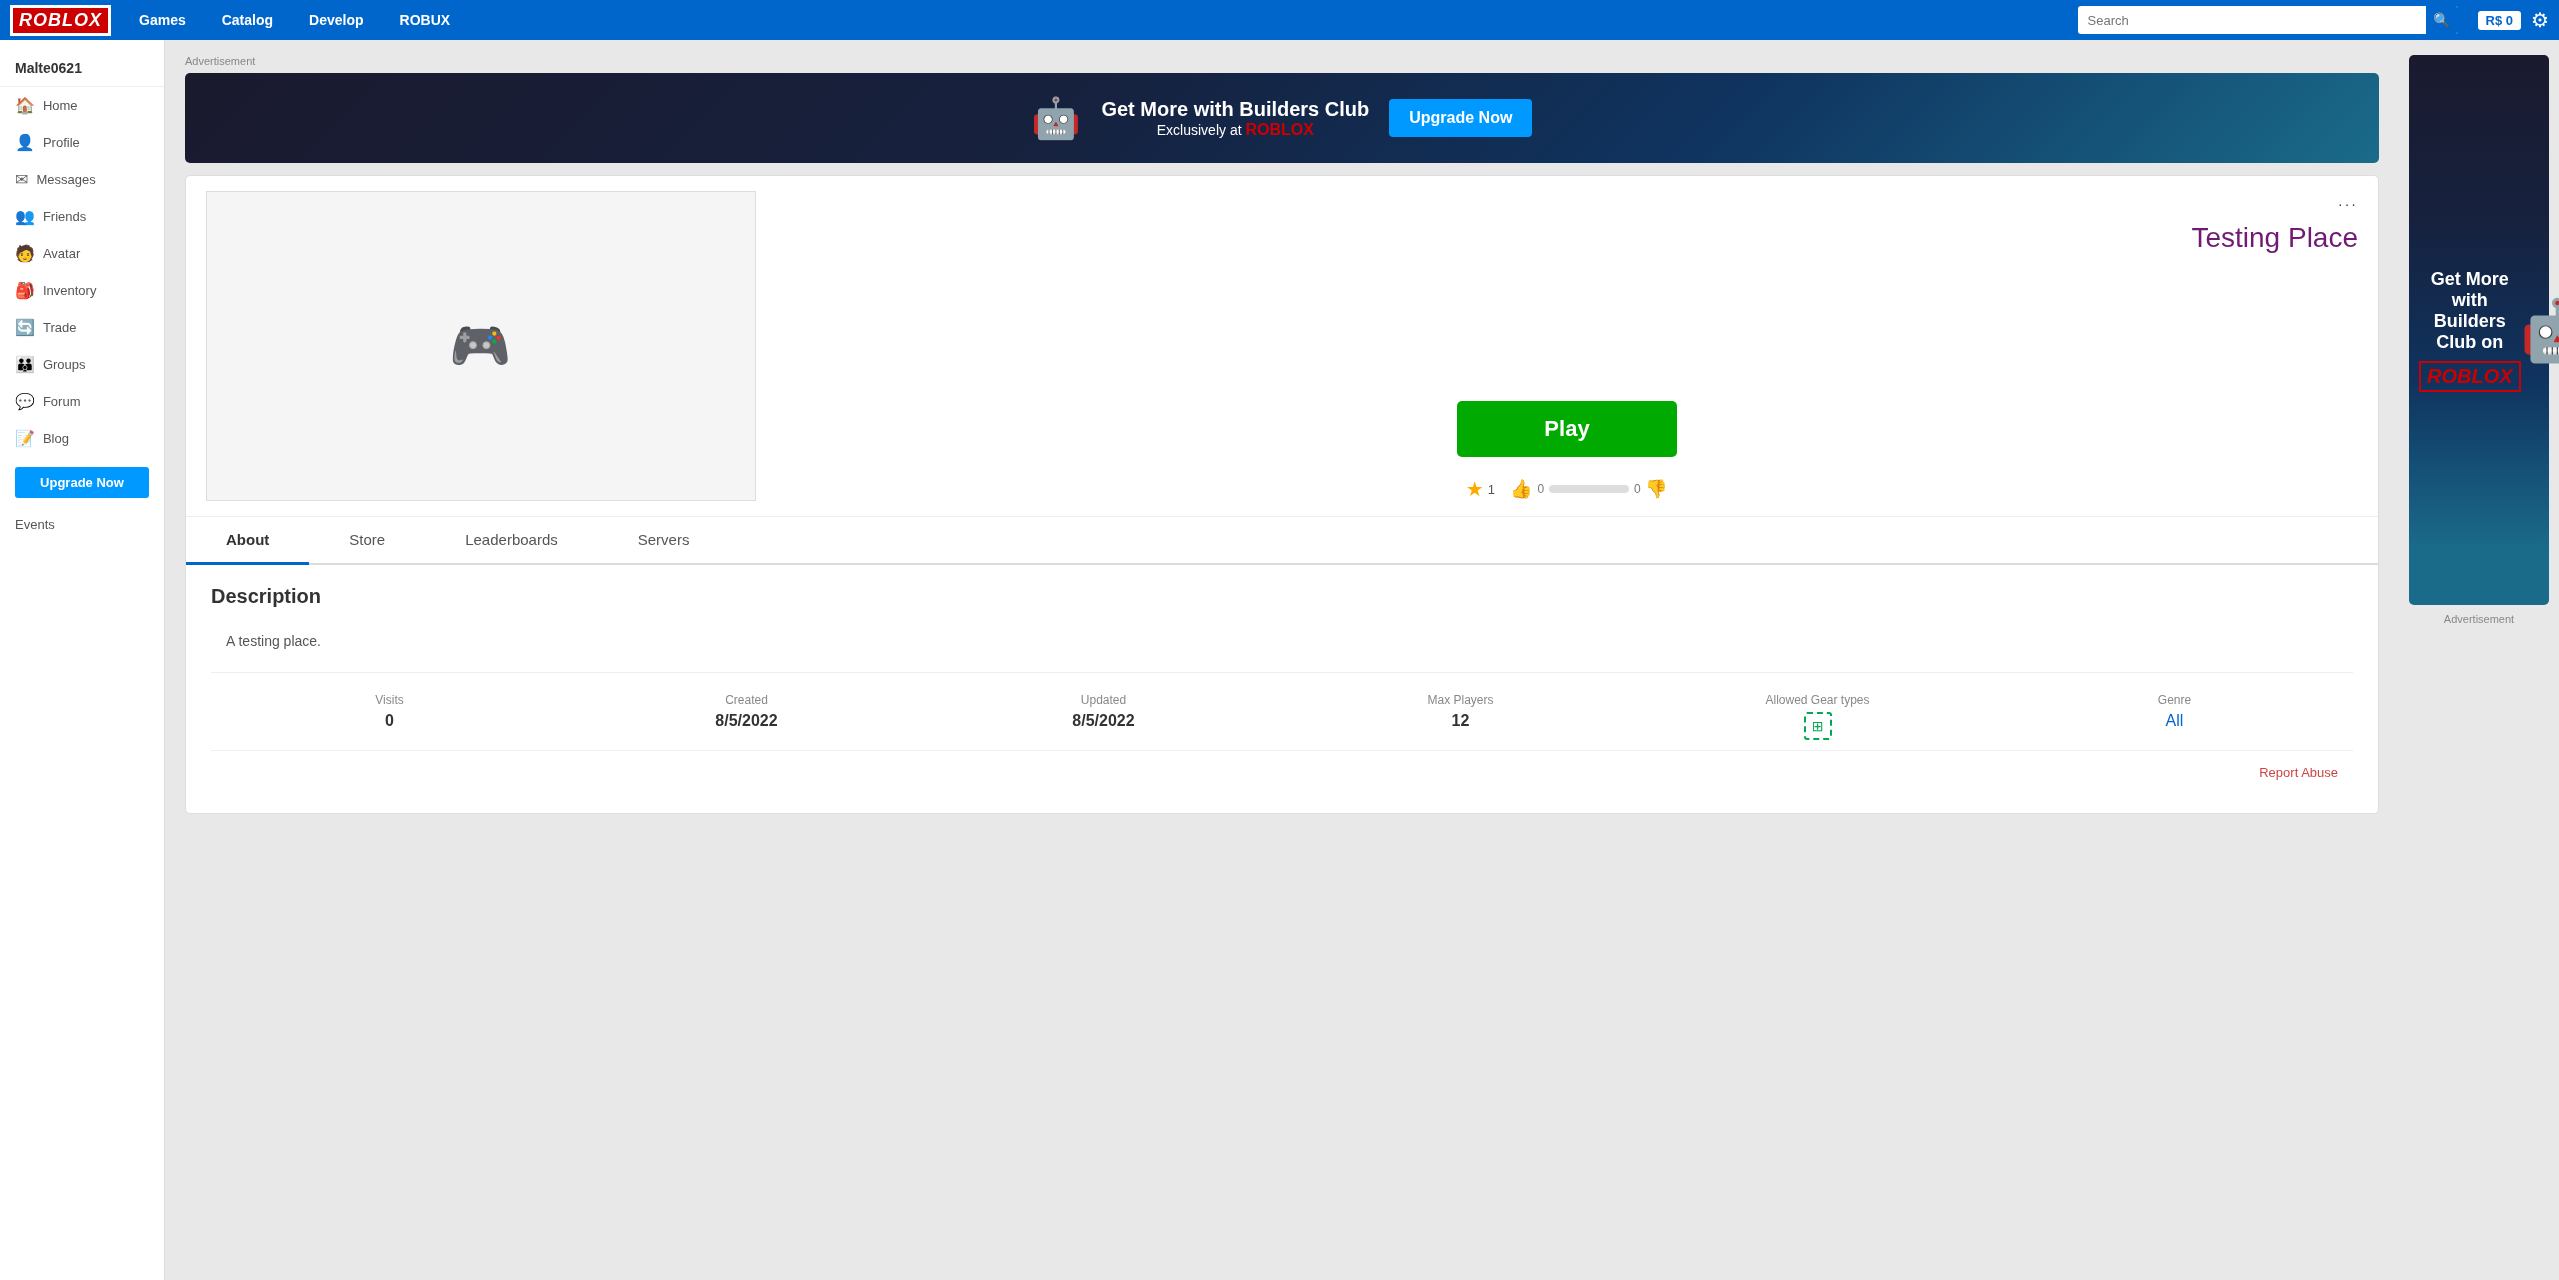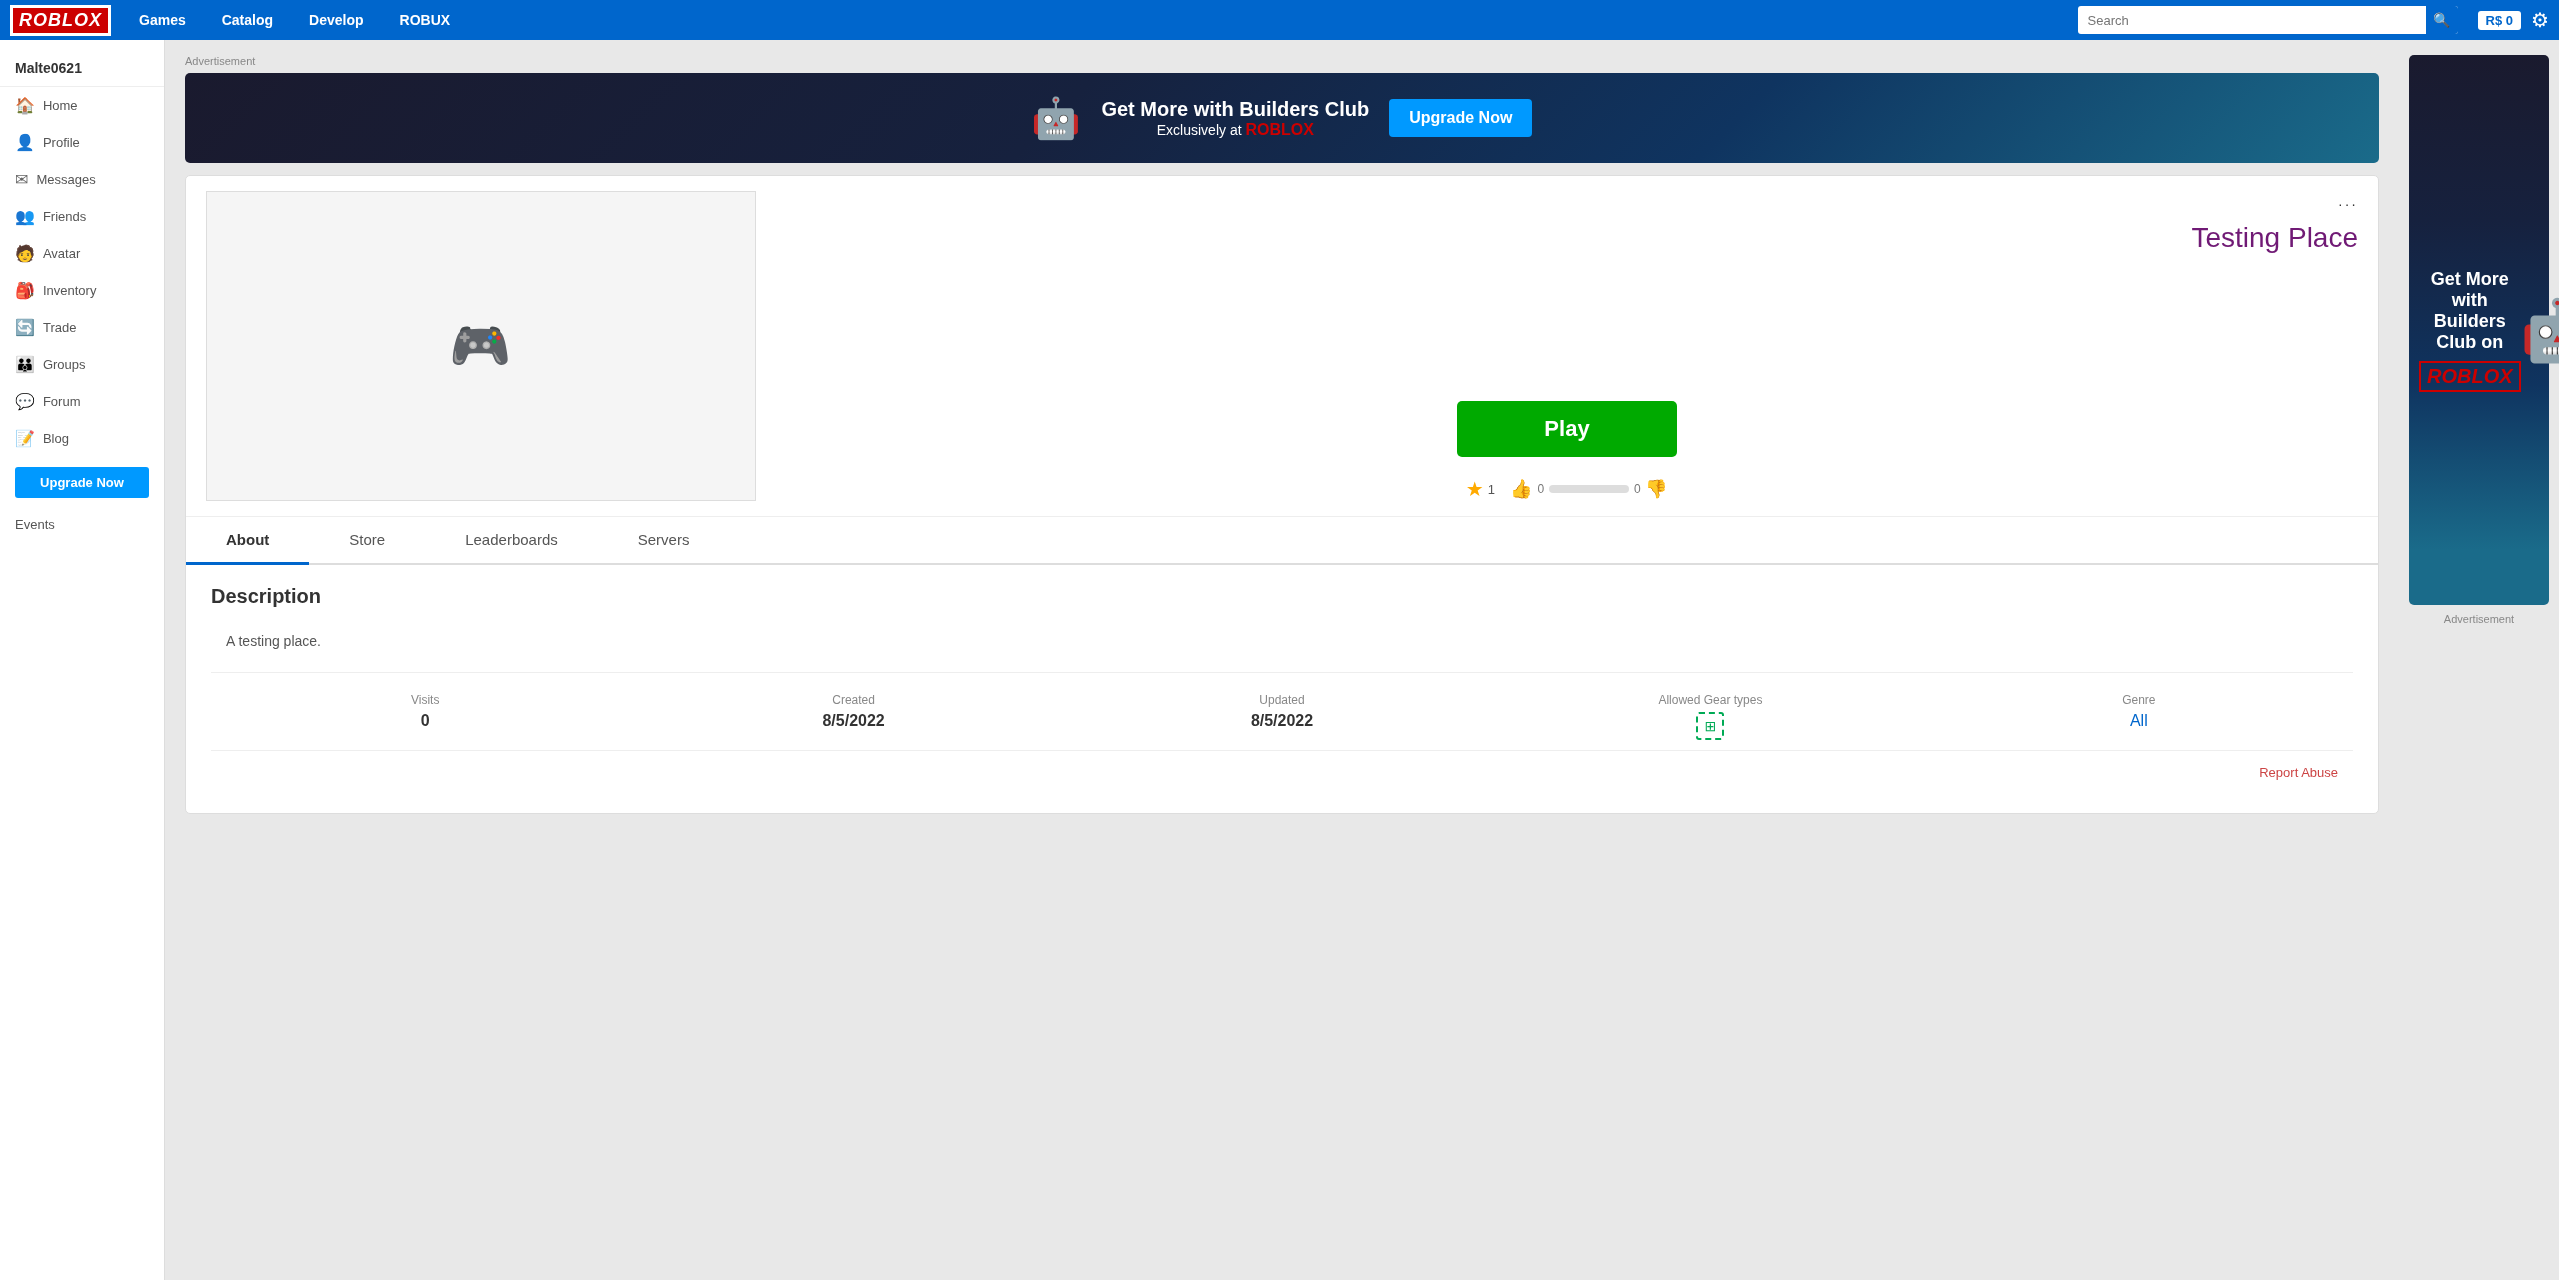--- a/index.html
+++ b/index.html
@@ -558,20 +558,24 @@
           </div>
           <div class="stat-item">
             <div class="stat-label">Created</div>
             <div class="stat-value">8/5/2022</div>
           </div>
           <div class="stat-item">
             <div class="stat-label">Updated</div>
             <div class="stat-value">8/5/2022</div>
           </div>
           <div class="stat-item">
+            <div class="stat-label">Max Players</div>
+            <div class="stat-value">12</div>
+          </div>
+          <div class="stat-item">
             <div class="stat-label">Allowed Gear types</div>
             <div style="display:flex; justify-content:center; margin-top:5px;">
               <div class="gear-icon-box">⊞</div>
             </div>
           </div>
           <div class="stat-item">
             <div class="stat-label">Genre</div>
             <a class="stat-value link" href="#">All</a>
           </div>
         </div>

